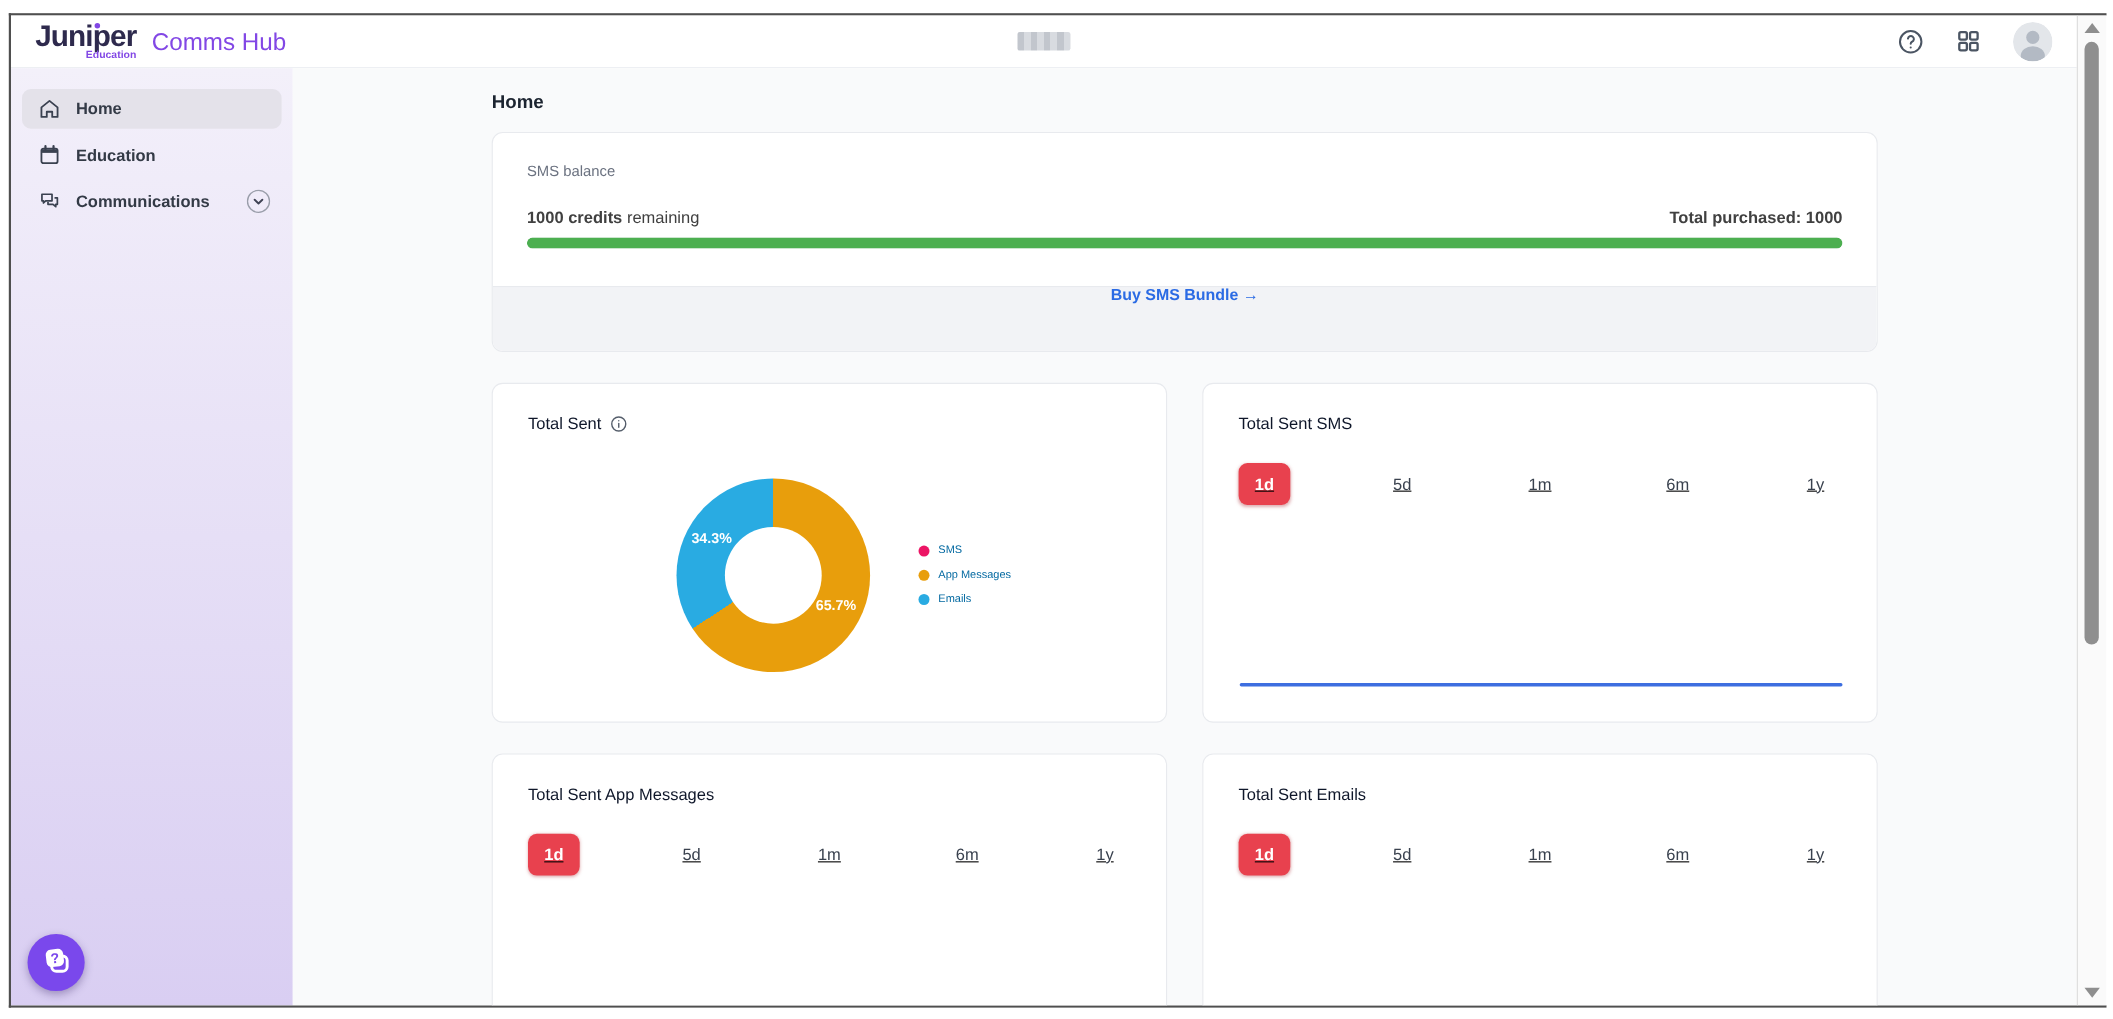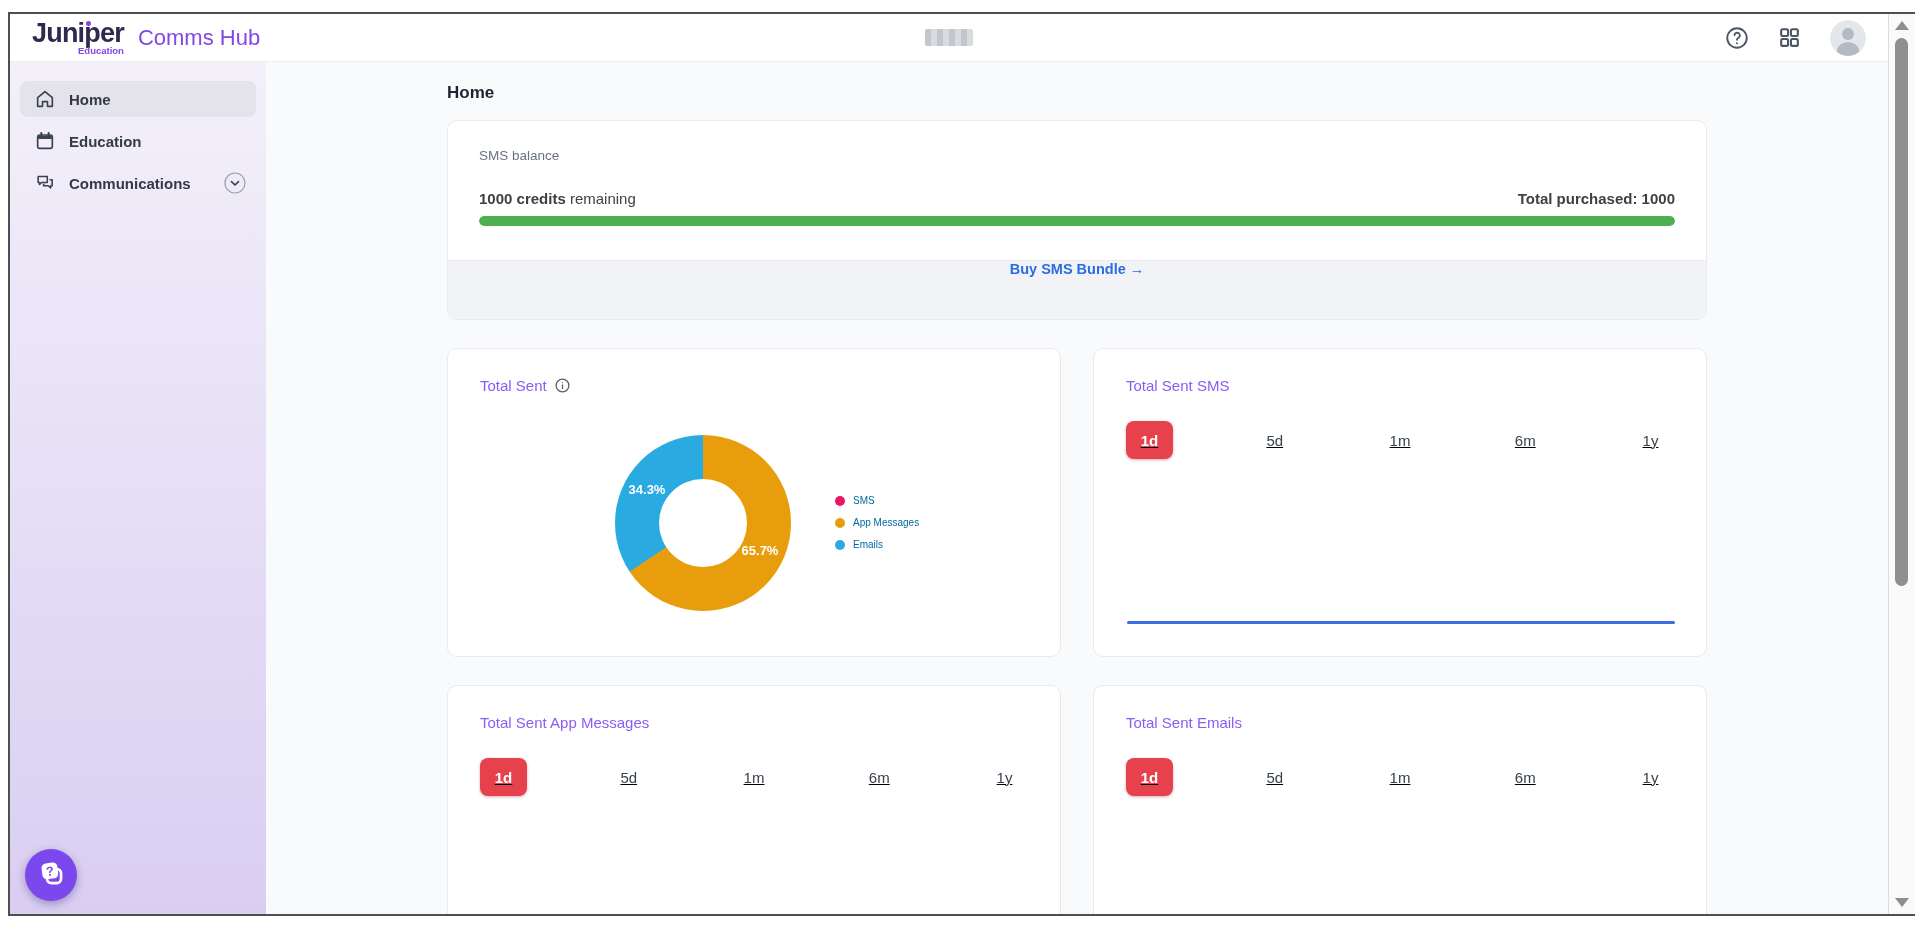--- a/index.html
+++ b/index.html
@@ -56,21 +56,21 @@
   .progress-track { margin-top:9px; height:10px; border-radius:5px; background:#edeff2; overflow:hidden; }
   .progress-fill { height:100%; border-radius:5px; background:var(--progress_green,#4caf50); }
   .card-footer { height:59px; background:#f2f3f6; border-top:1px solid #e8eaee;
                  display:flex; align-items:flex-start; justify-content:center; }
   .buy-link { color:var(--link_blue,#2b6be4); font-size:14.5px; font-weight:700; cursor:pointer; }
 
   
   .grid-row { display:grid; grid-template-columns:1fr 1fr; gap:32px; margin-top:28px; }
   .chart-card { height:309px; position:relative; padding:28px 32px; }
   .grid-row.bottom .chart-card { height:240px; }
-  .card-title { color:#8b5cf6; font-size:15px; font-weight:400; display:flex; align-items:center; gap:7px; }
+  .card-title { color:#0f172a; font-size:15px; font-weight:400; display:flex; align-items:center; gap:7px; }
   .info-icon { width:17px; height:17px; color:#555e6b; }
 
   .donut { position:absolute; left:167px; top:86px; width:176px; height:176px; border-radius:50%;
            background:#e8eaee; }
   .donut::after { content:""; position:absolute; inset:44px; background:#fff; border-radius:50%; }
   .slice-label { position:absolute; color:#fff; font-weight:700; font-size:13px;
                  transform:translate(-50%,-50%); z-index:2; }
   .slice-label.l1 { left:32px; top:54px; }
   .slice-label.l2 { left:145px; top:115px; }
   .legend { position:absolute; left:387px; top:146px; display:flex; flex-direction:column; gap:11px; }

